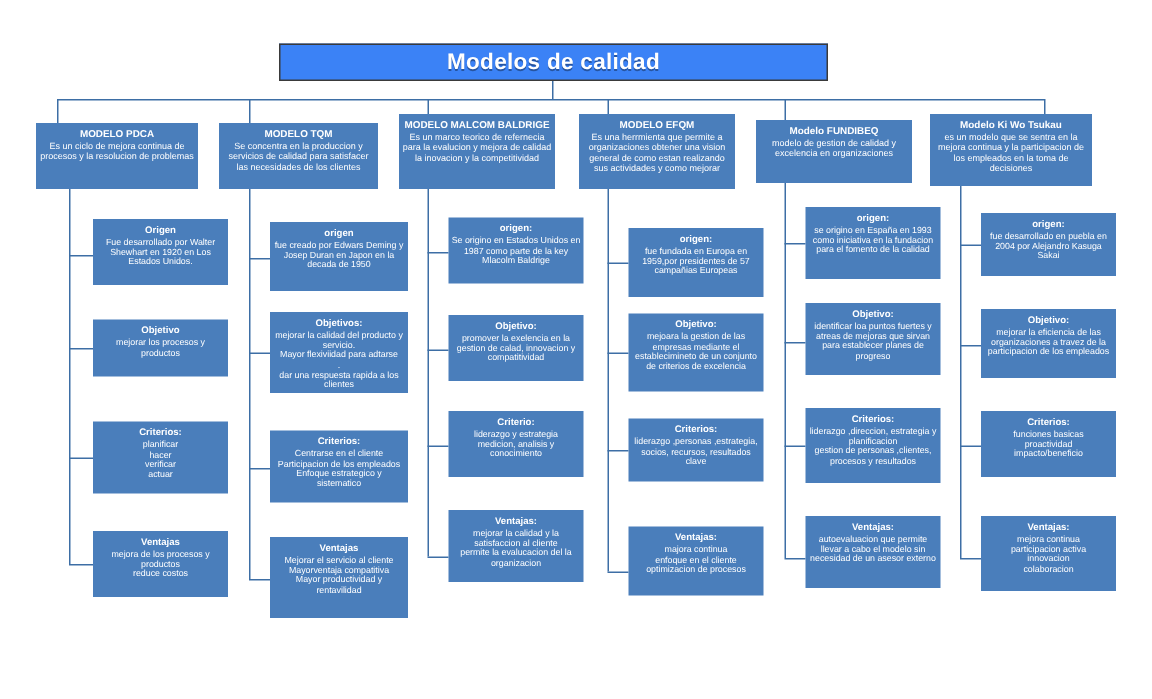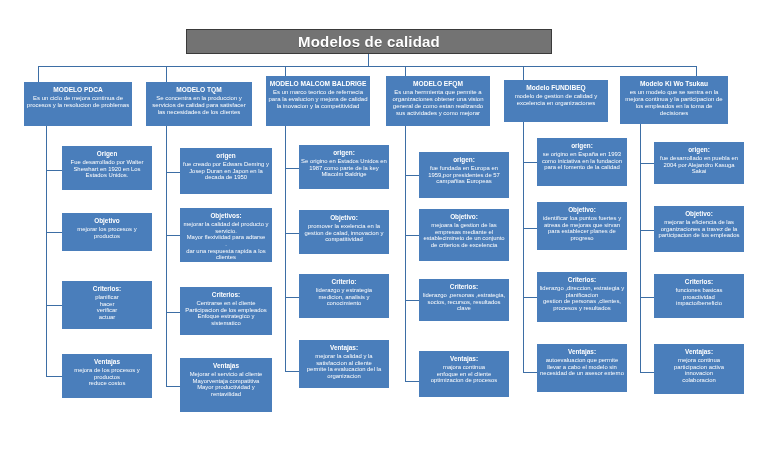--- a/index.html
+++ b/index.html
@@ -8,21 +8,21 @@
     background:#ffffff;
     font-family:"Liberation Sans", sans-serif;
     overflow:hidden;
   }
   #canvas{position:relative;width:768px;height:466px;}
 
   
   .title-bar{
     position:absolute;
     left:186px;top:29px;width:366px;height:25px;
-    background:#737373;
+    background:#3b82f6;
     border:1px solid #3a3a3a;
     box-sizing:border-box;
     display:flex;align-items:center;justify-content:center;
     color:#ffffff;
     font-size:15px;font-weight:bold;
     letter-spacing:.2px;
     text-shadow:0 1px 0 rgba(0,0,0,.35);
   }
 
   

